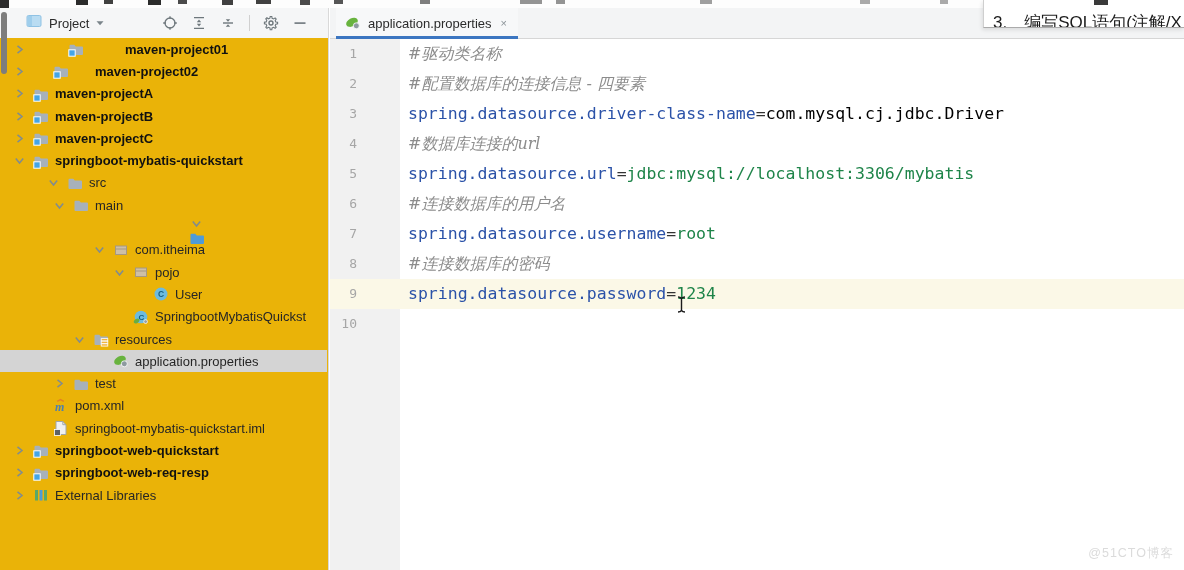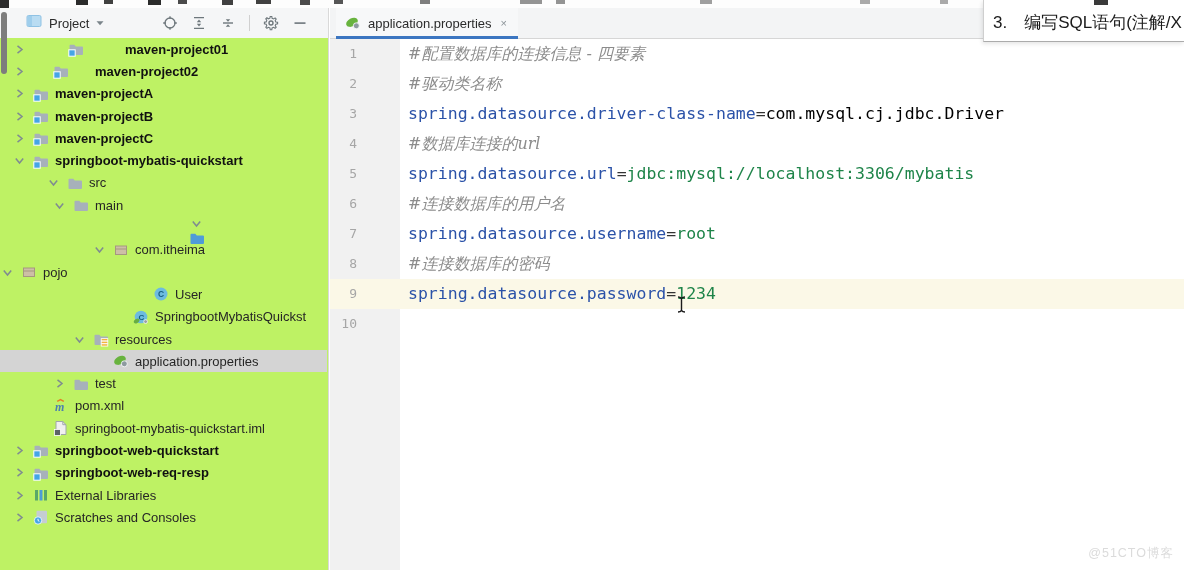--- a/index.html
+++ b/index.html
@@ -5,21 +5,21 @@
   * { margin:0; padding:0; box-sizing:border-box; }
   html,body { background:#fff; }
   body { font-family:"Liberation Sans", sans-serif; }
   .screen { position:relative; width:1184px; height:570px; background:#fff; overflow:hidden; }
 
   
   .top-strip { position:absolute; left:0; top:0; width:1184px; height:8px; background:#fdfdfd; z-index:5; }
   .top-strip .frag { position:absolute; top:0; background:#2c2c2c; }
 
   
-  .project-panel { position:absolute; left:0; top:8px; width:329px; bottom:0; background:#bef264; border-right:1px solid #d9d9d9; z-index:2; }
+  .project-panel { position:absolute; left:0; top:8px; width:329px; bottom:0; background:#eab308; border-right:1px solid #d9d9d9; z-index:2; }
   .panel-header { height:30px; display:flex; align-items:center; padding:0 10px 0 26px; background:#f5f6f7; }
   .panel-title { font-size:13px; color:#2b2b2b; margin:0 6px 0 7px; }
   .panel-header .spacer { flex:1; }
   .toolbar { display:flex; align-items:center; gap:13px; padding-right:10px; }
   .toolbar .tb-icon { display:inline-flex; width:16px; height:16px; align-items:center; justify-content:center; color:#6e777c; font-size:15px; }
   .toolbar .tb-divider { width:1px; height:16px; background:#d0d0d0; }
   .left-scroll-thumb { position:absolute; left:1px; top:4px; width:6px; height:62px; background:#7d7d7d; border-radius:3px; z-index:4; }
 
   .tree { position:absolute; left:0; right:1px; top:30px; bottom:0; overflow:hidden; }
   .tree-row { display:flex; align-items:center; height:22.3px; width:100%; font-size:13px; color:#262626; white-space:nowrap; }
@@ -47,21 +47,21 @@
   .seg-comment { font-family:"DejaVu Serif", serif; font-style:italic; font-size:16px; color:#8c8c8c; }
   .seg-key { color:#2b52a8; }
   .seg-eq { color:#333333; }
   .seg-value { color:#1e8449; }
   .seg-class_value { color:#000000; }
 
   .ibeam { position:absolute; left:345px; top:256px; z-index:4; }
   .watermark { position:absolute; right:10px; bottom:8px; font-size:12.5px; color:#dbdbdb; letter-spacing:1px; z-index:2; }
 
   
-  .note-overlay { position:absolute; left:983px; top:0; right:0; height:42px; background:#fff; border-left:1px solid #cfcfcf; border-bottom:1px solid #ababab; box-shadow:-1px 2px 4px rgba(0,0,0,.10); z-index:20; overflow:hidden; }
+  .note-overlay { position:absolute; left:983px; top:0; right:0; height:28px; background:#fff; border-left:1px solid #cfcfcf; border-bottom:1px solid #ababab; box-shadow:-1px 2px 4px rgba(0,0,0,.10); z-index:20; overflow:hidden; }
   .note-line { position:absolute; left:9px; top:11px; font-size:17px; color:#1a1a1a; white-space:nowrap; }
   .note-number { display:inline-block; margin-right:17px; }
   .note-topfrag { position:absolute; left:110px; top:0; width:14px; height:5px; background:#3a3a3a; }
 </style>
 </head>
 <body>
 
 <div class="screen">
 
   <div class="top-strip" id="top-strip">
@@ -266,21 +266,21 @@
             </svg>
           </span>
           <span class="node-icon">
             <svg width="16" height="16" viewBox="0 0 16 16">
               <rect x="2.5" y="4" width="11" height="8.5" fill="#cdbfa6" stroke="#a59880"></rect>
               <line x1="2.5" y1="7" x2="13.5" y2="7" stroke="#a59880"></line>
             </svg>
           </span>
           <span class="lbl">com.itheima</span>
         </div>
-        <div class="tree-row" style="">
+        <div class="tree-row" style="padding-left: 112px;">
           <span class="chev">
             <svg width="11" height="11" viewBox="0 0 11 11">
               <path d="M1.8 3.5 L5.5 8 L9.2 3.5" fill="none" stroke="#7f8b91" stroke-width="1.5"></path>
             </svg>
           </span>
           <span class="node-icon">
             <svg width="16" height="16" viewBox="0 0 16 16">
               <rect x="2.5" y="4" width="11" height="8.5" fill="#cdbfa6" stroke="#a59880"></rect>
               <line x1="2.5" y1="7" x2="13.5" y2="7" stroke="#a59880"></line>
             </svg>
@@ -406,35 +406,20 @@
             </svg>
           </span>
           <span class="node-icon">
             <svg width="16" height="16" viewBox="0 0 16 16">
               <rect x="2" y="3" width="3" height="10.5" fill="#59a869"></rect>
               <rect x="6.5" y="3" width="3" height="10.5" fill="#4d9cd6"></rect>
               <rect x="11" y="3" width="3" height="10.5" fill="#59a869"></rect>
             </svg>
           </span>
           <span class="lbl">External Libraries</span>
-        </div>
-        <div class="tree-row" style="padding-left: 12px;">
-          <span class="chev">
-            <svg width="11" height="11" viewBox="0 0 11 11">
-              <path d="M3.5 1.8 L8 5.5 L3.5 9.2" fill="none" stroke="#7f8b91" stroke-width="1.5"></path>
-            </svg>
-          </span>
-          <span class="node-icon">
-            <svg width="16" height="16" viewBox="0 0 16 16">
-              <rect x="3.5" y="1.8" width="10.5" height="12.4" rx="1" fill="#c5cdd2"></rect>
-              <circle cx="5" cy="11.5" r="3.7" fill="#47a7e8" stroke="#ffffff" stroke-width="0.8"></circle>
-              <path d="M5 9.8 V11.5 L6.3 12.3" stroke="#ffffff" stroke-width="1" fill="none"></path>
-            </svg>
-          </span>
-          <span class="lbl">Scratches and Consoles</span>
         </div>
       </div>
   </aside>
 
   <section class="editor-pane">
     <div class="tabbar">
       <div class="tab">
         <span class="node-icon" id="tab-icon" style="display:inline-flex;width:16px;height:16px">
             <svg width="16" height="16" viewBox="0 0 16 16">
               <ellipse cx="7" cy="7.3" rx="6.2" ry="4" fill="#68b33e" transform="rotate(-28 7 7.3)"></ellipse>
@@ -455,22 +440,22 @@
           <div class="ln">3</div>
           <div class="ln">4</div>
           <div class="ln">5</div>
           <div class="ln">6</div>
           <div class="ln">7</div>
           <div class="ln">8</div>
           <div class="ln">9</div>
           <div class="ln">10</div>
         </div>
       <div class="code" id="code">
+          <div class="code-line"><span class="seg-comment">#驱动类名称</span></div>
           <div class="code-line"><span class="seg-comment">#配置数据库的连接信息 - 四要素</span></div>
-          <div class="code-line"><span class="seg-comment">#驱动类名称</span></div>
           <div class="code-line"><span class="seg-key">spring.datasource.driver-class-name</span><span class="seg-eq">=</span><span class="seg-class_value">com.mysql.cj.jdbc.Driver</span></div>
           <div class="code-line"><span class="seg-comment">#数据库连接的url</span></div>
           <div class="code-line"><span class="seg-key">spring.datasource.url</span><span class="seg-eq">=</span><span class="seg-value">jdbc:mysql://localhost:3306/mybatis</span></div>
           <div class="code-line"><span class="seg-comment">#连接数据库的用户名</span></div>
           <div class="code-line"><span class="seg-key">spring.datasource.username</span><span class="seg-eq">=</span><span class="seg-value">root</span></div>
           <div class="code-line"><span class="seg-comment">#连接数据库的密码</span></div>
           <div class="code-line"><span class="seg-key">spring.datasource.password</span><span class="seg-eq">=</span><span class="seg-value">1234</span></div>
           <div class="code-line"></div>
         </div>
       <span class="ibeam">

